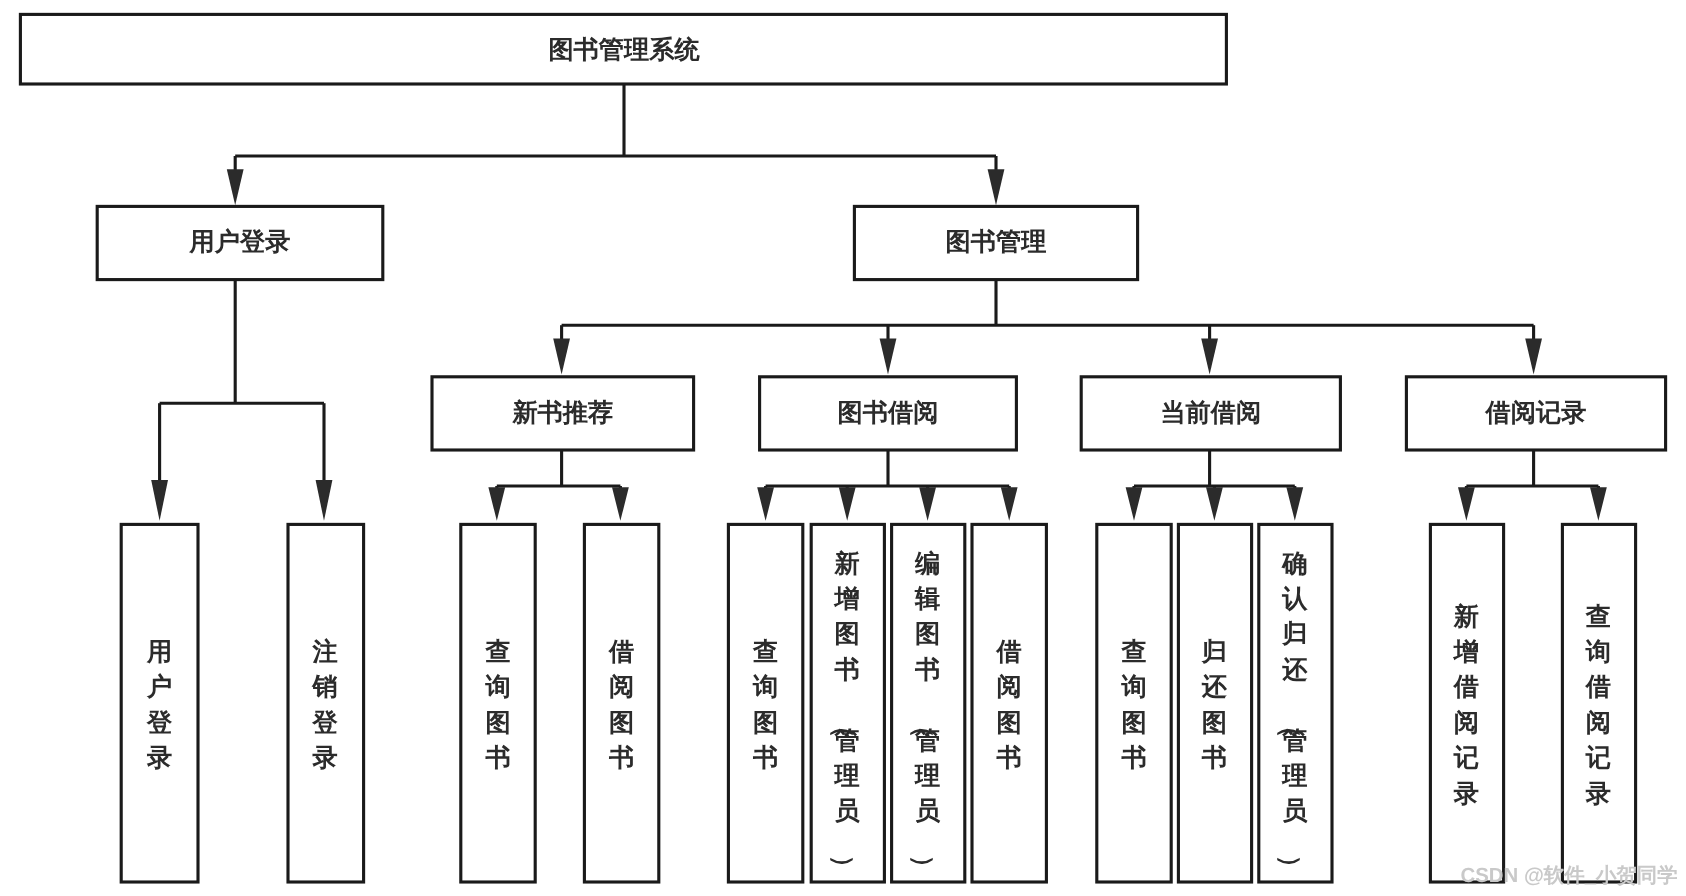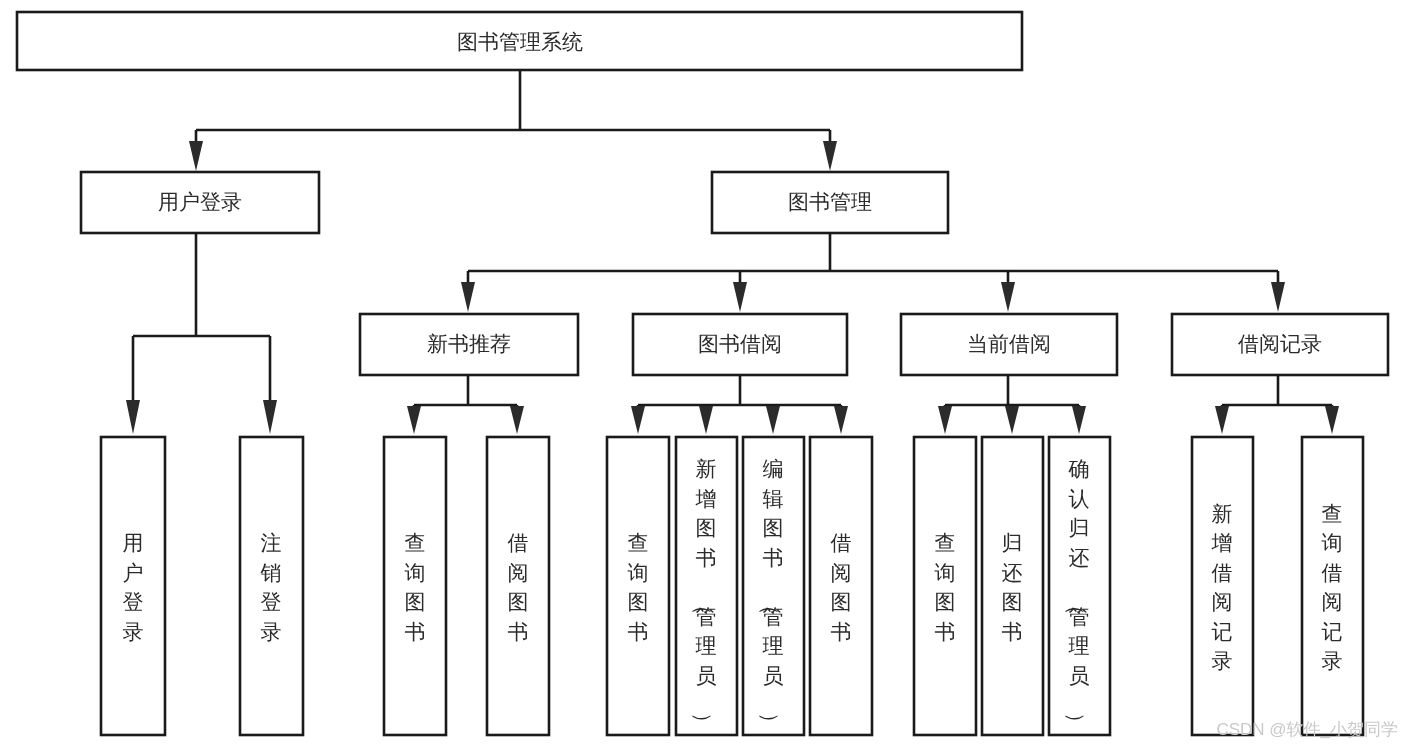--- a/index.html
+++ b/index.html
@@ -11,20 +11,21 @@
   body {
     width: 1405px;
     height: 747px;
     font-family: "Liberation Sans", "DejaVu Sans", sans-serif;
     overflow: hidden;
   }
   #diagram-root {
     position: relative;
     width: 1405px;
     height: 747px;
+    font-weight: bold;
   }
   svg#chart-svg {
     position: absolute;
     top: 0;
     left: 0;
     width: 1405px;
     height: 747px;
     display: block;
   }
   .node-box {

